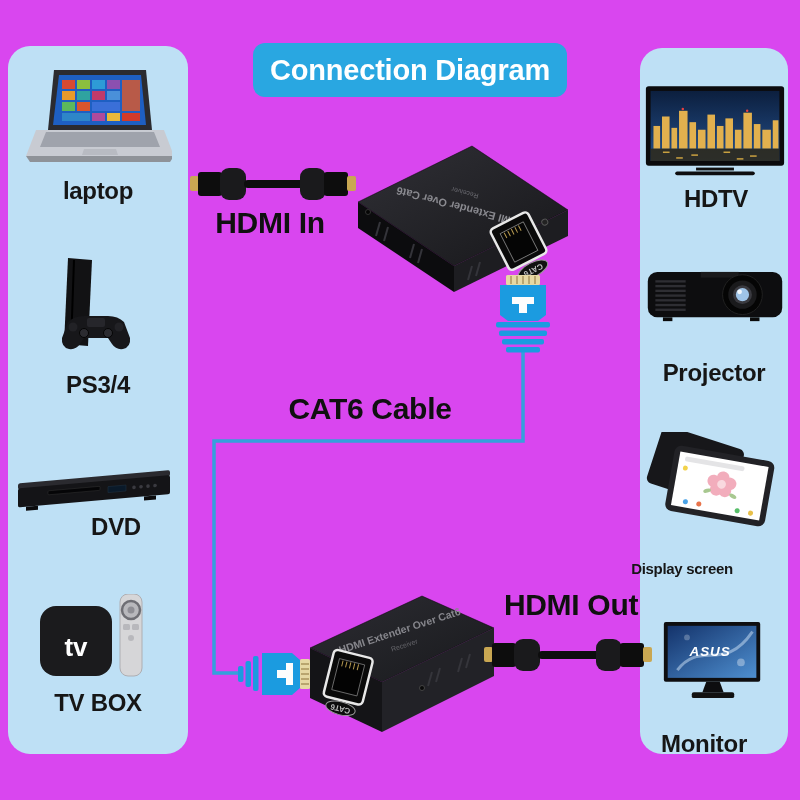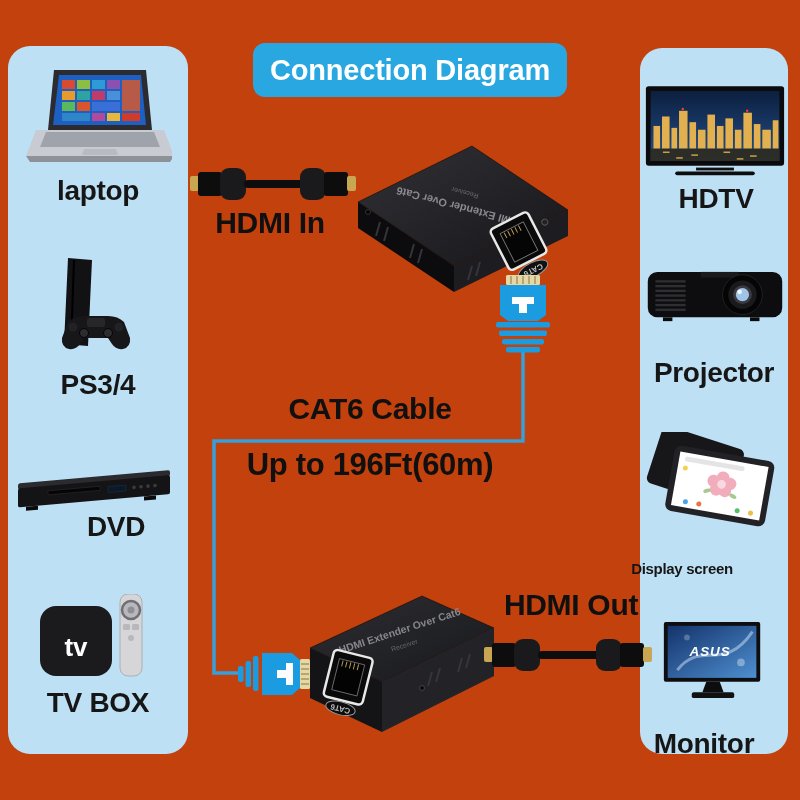--- a/index.html
+++ b/index.html
@@ -1,22 +1,22 @@
 <!DOCTYPE html>
 <html><head>
 <meta charset="utf-8">
 <style>
   html,body{margin:0;padding:0;background:#fff;}
-  .canvas{position:relative;width:800px;height:800px;background:#c2410c;overflow:hidden;
+  .canvas{position:relative;width:800px;height:800px;background:#d946ef;overflow:hidden;
           font-family:"Liberation Sans",sans-serif;}
   .panel{position:absolute;background:#BEE0F5;border-radius:22px;}
   .banner{position:absolute;left:253px;top:43px;width:314px;height:54px;background:#29A7E1;
           border-radius:12px;color:#FFFFFF;font-weight:700;font-size:29px;text-align:center;
           line-height:54px;letter-spacing:-0.2px;}
-  .lbl{position:absolute;font-weight:700;color:#161616;text-align:center;font-size:28px;
+  .lbl{position:absolute;font-weight:700;color:#161616;text-align:center;font-size:24px;
        letter-spacing:-0.3px;line-height:30px;}
   .big{position:absolute;font-weight:700;color:#101010;text-align:center;font-size:30px;
        letter-spacing:-0.3px;line-height:34px;}
   .art{position:absolute;display:block;}
   .overlay{position:absolute;left:0;top:0;pointer-events:none;}
 </style>
 </head>
 <body>
 
 <div class="canvas">
@@ -252,21 +252,20 @@
           <line x1="3" y1="-15" x2="3" y2="-9"></line>
         <line x1="7" y1="-15" x2="7" y2="-9"></line>
       </g>
       <circle cx="32" cy="-6" r="3" fill="#222" stroke="#555"></circle>
       <ellipse cx="0" cy="31" rx="16" ry="7" fill="#111" stroke="#999"></ellipse>
       <text x="0" y="31" transform="rotate(180 0 31)" text-anchor="middle" dominant-baseline="middle" font-size="8" font-weight="bold" fill="#BBB">CAT6</text>
     </g>
   </svg>
 
   <div class="big" style="left:235px;top:392px;width:270px;">CAT6 Cable</div>
-  <div class="big" style="left:212px;top:448px;width:316px;font-size:31px;">Up to 196Ft(60m)</div>
 
   <svg class="art" style="left:302px;top:586px;" width="200" height="162" viewBox="0 0 200 162">
     <defs>
       <linearGradient id="boxtop2" x1="0" y1="0" x2="1" y2="1">
         <stop offset="0" stop-color="#2C2C32"></stop>
           <stop offset="1" stop-color="#191A1D"></stop>
       </linearGradient>
     </defs>
     <polygon points="8,62 120,10 192,42 80,96" fill="url(#boxtop2)" stroke="#000" stroke-width="0.5"></polygon>
     <polygon points="8,62 80,96 80,146 8,112" fill="#141417"></polygon>

